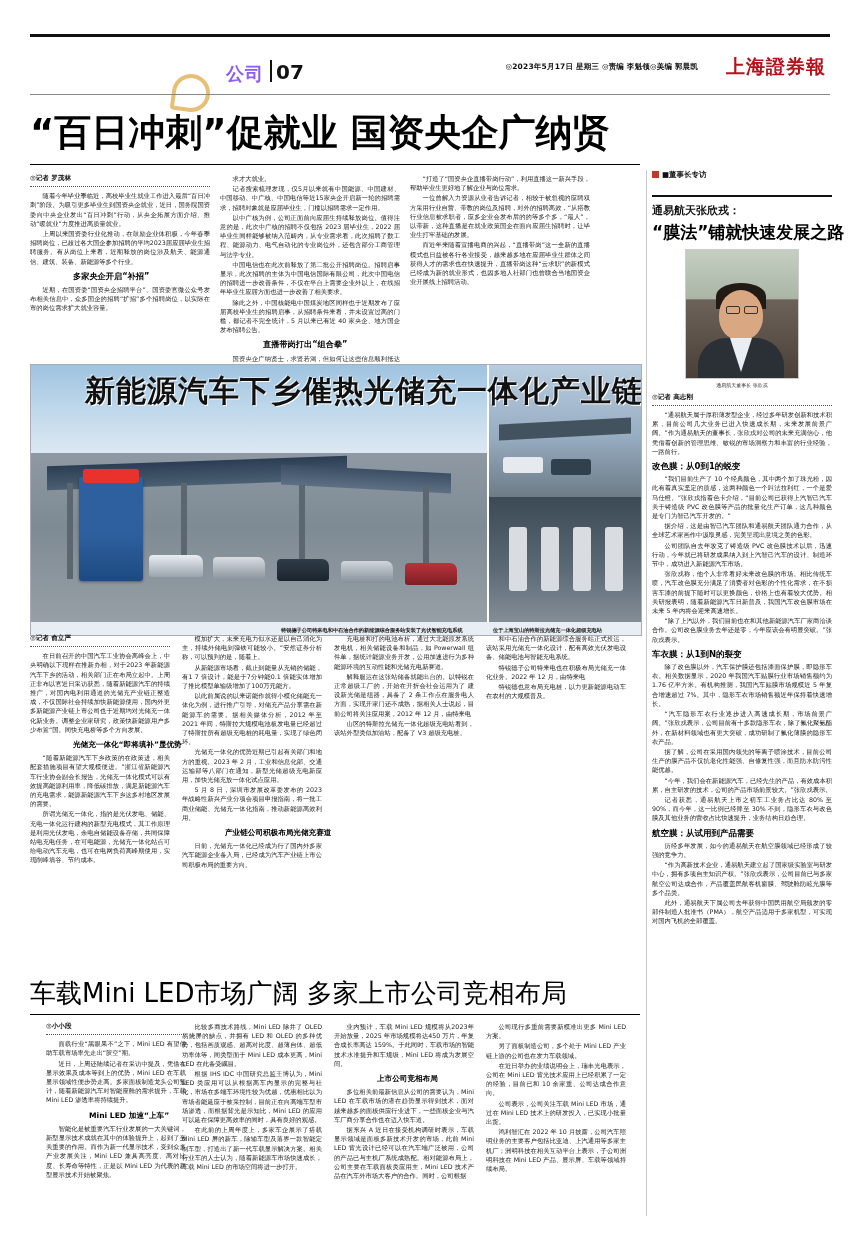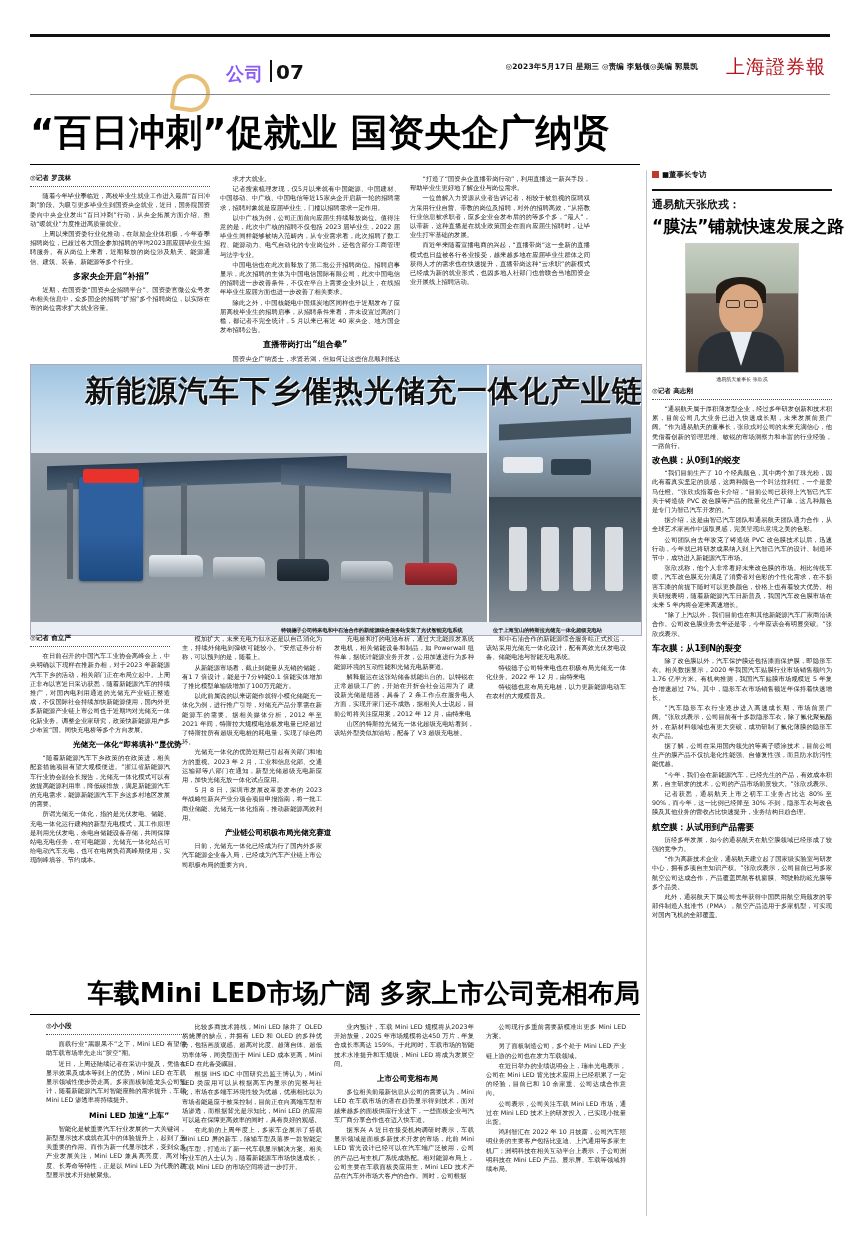--- a/index.html
+++ b/index.html
@@ -48,21 +48,21 @@
     position:absolute;left:240px;top:26px;width:2px;height:22px;background:#111;
   }
   .mast-meta{
     position:absolute;right:132px;top:28px;
     font-size:7.5px;font-weight:bold;color:#111;white-space:nowrap;
     letter-spacing:.2px;
   }
   .mast-brand{
     position:absolute;right:4px;top:20px;
     font-family:"DejaVu Serif","Liberation Serif",serif;
-    font-size:19px;font-weight:normal;color:#b5121b;letter-spacing:1px;
+    font-size:19px;font-weight:bold;color:#b5121b;letter-spacing:1px;
     white-space:nowrap;
   }
   .mast-rule-bot{
     position:absolute;left:0;top:60px;width:800px;height:1px;background:#888;
   }
   
   .main-head{
     position:absolute;left:30px;top:110px;width:610px;
     font-size:37px;font-weight:bold;letter-spacing:0px;line-height:46px;
     color:#000;white-space:nowrap;
@@ -134,31 +134,31 @@
     position:absolute;left:0;bottom:0;width:610px;height:13px;
     background:#e8eef4;
   }
   .cap{
     position:absolute;bottom:1px;font-size:5.2px;color:#111;white-space:nowrap;
     font-weight:bold;
   }
   
   .head2{
     position:absolute;left:30px;top:976px;width:610px;
-    font-size:26px;font-weight:bold;color:#000;white-space:nowrap;text-align:right;
+    font-size:26px;font-weight:normal;color:#000;white-space:nowrap;text-align:left;
   }
   .head2-rule{
     position:absolute;left:30px;top:1014px;width:610px;height:1px;background:#000;
   }
   
   .rail{
     position:absolute;left:652px;top:170px;width:180px;
   }
   .rail-tag{
-    font-size:7.5px;font-weight:bold;color:#111;margin-bottom:9px;white-space:nowrap;
+    font-size:7.5px;font-weight:bold;color:#111;margin-bottom:15px;white-space:nowrap;
   }
   .rail-tag .sq{display:inline-block;width:7px;height:7px;background:#c0392b;margin-right:3px;vertical-align:-1px;}
   .rail-rule{height:2px;background:#111;margin-bottom:6px;}
   .rail-kicker{font-size:11px;font-weight:bold;color:#111;margin:6px 0 3px 0;}
   .rail-head{font-size:17px;font-weight:bold;color:#000;line-height:22px;margin-bottom:6px;white-space:nowrap;}
   .portrait{
     width:112px;height:128px;margin:0 auto 3px auto;
     background:linear-gradient(180deg,#c6cfc2 0%,#aab5a6 38%,#6d6259 39%,#4a4038 100%);
     position:relative;overflow:hidden;border:1px solid #ccc;
   }

